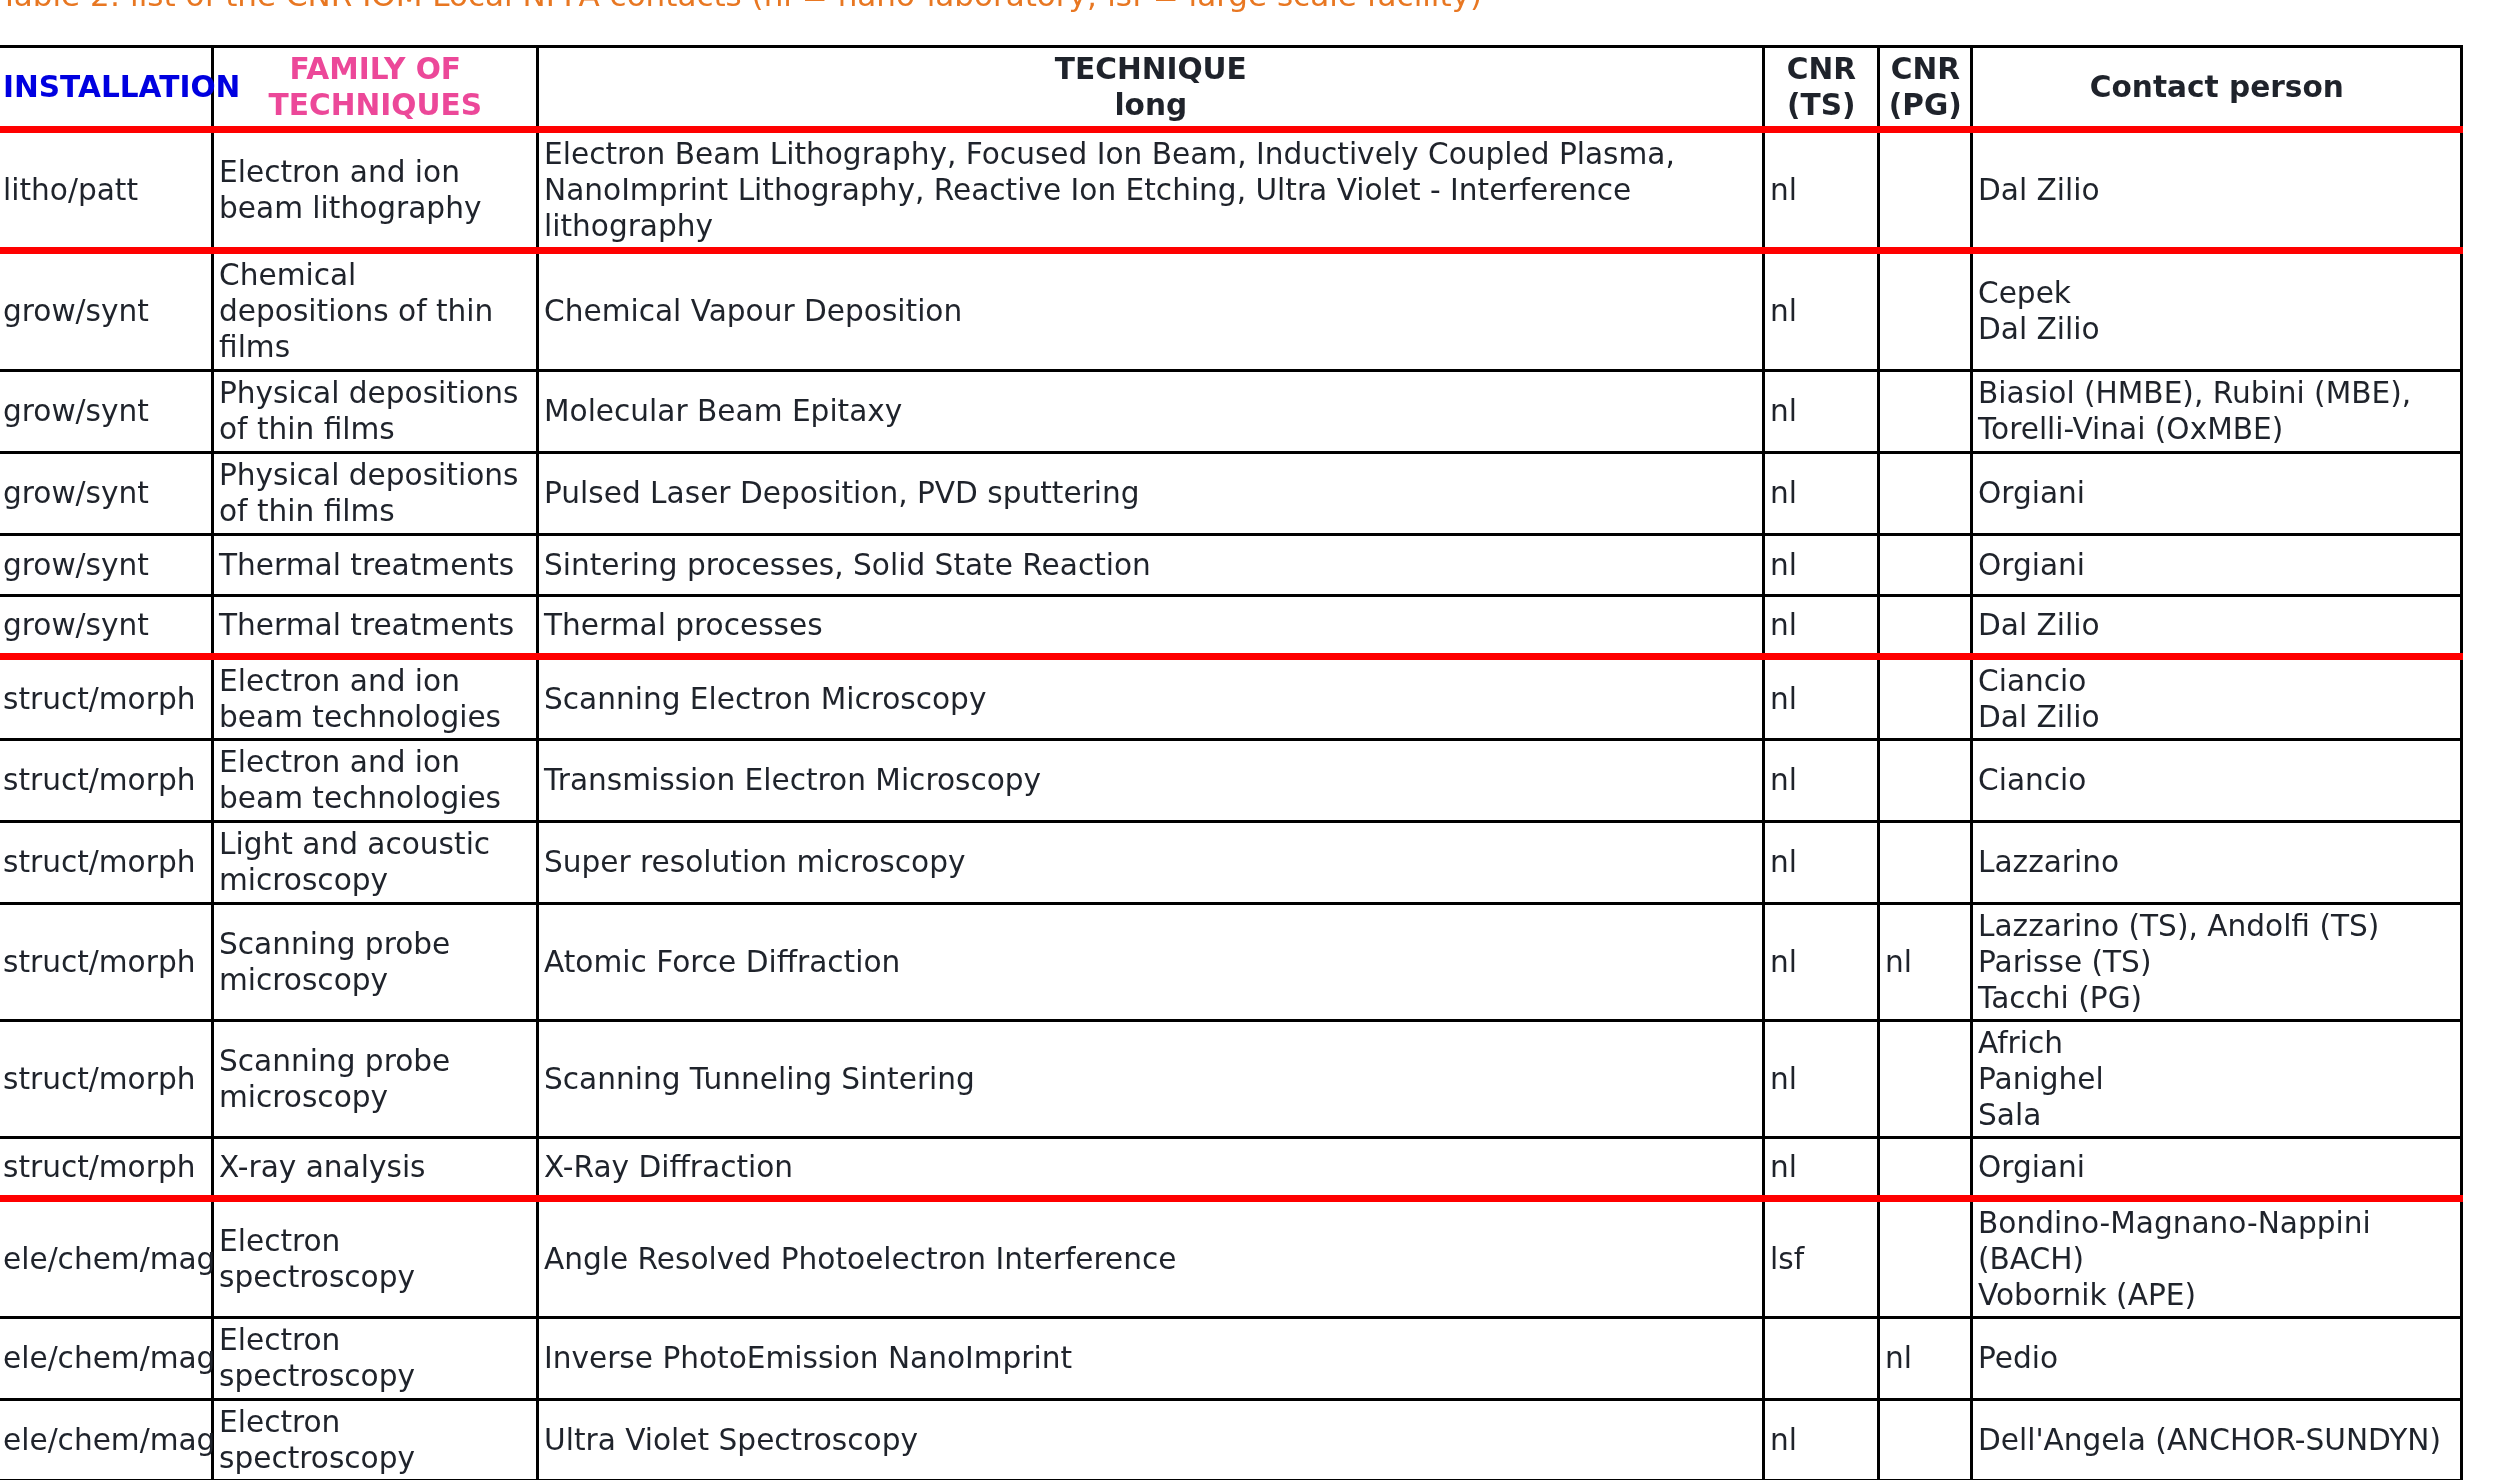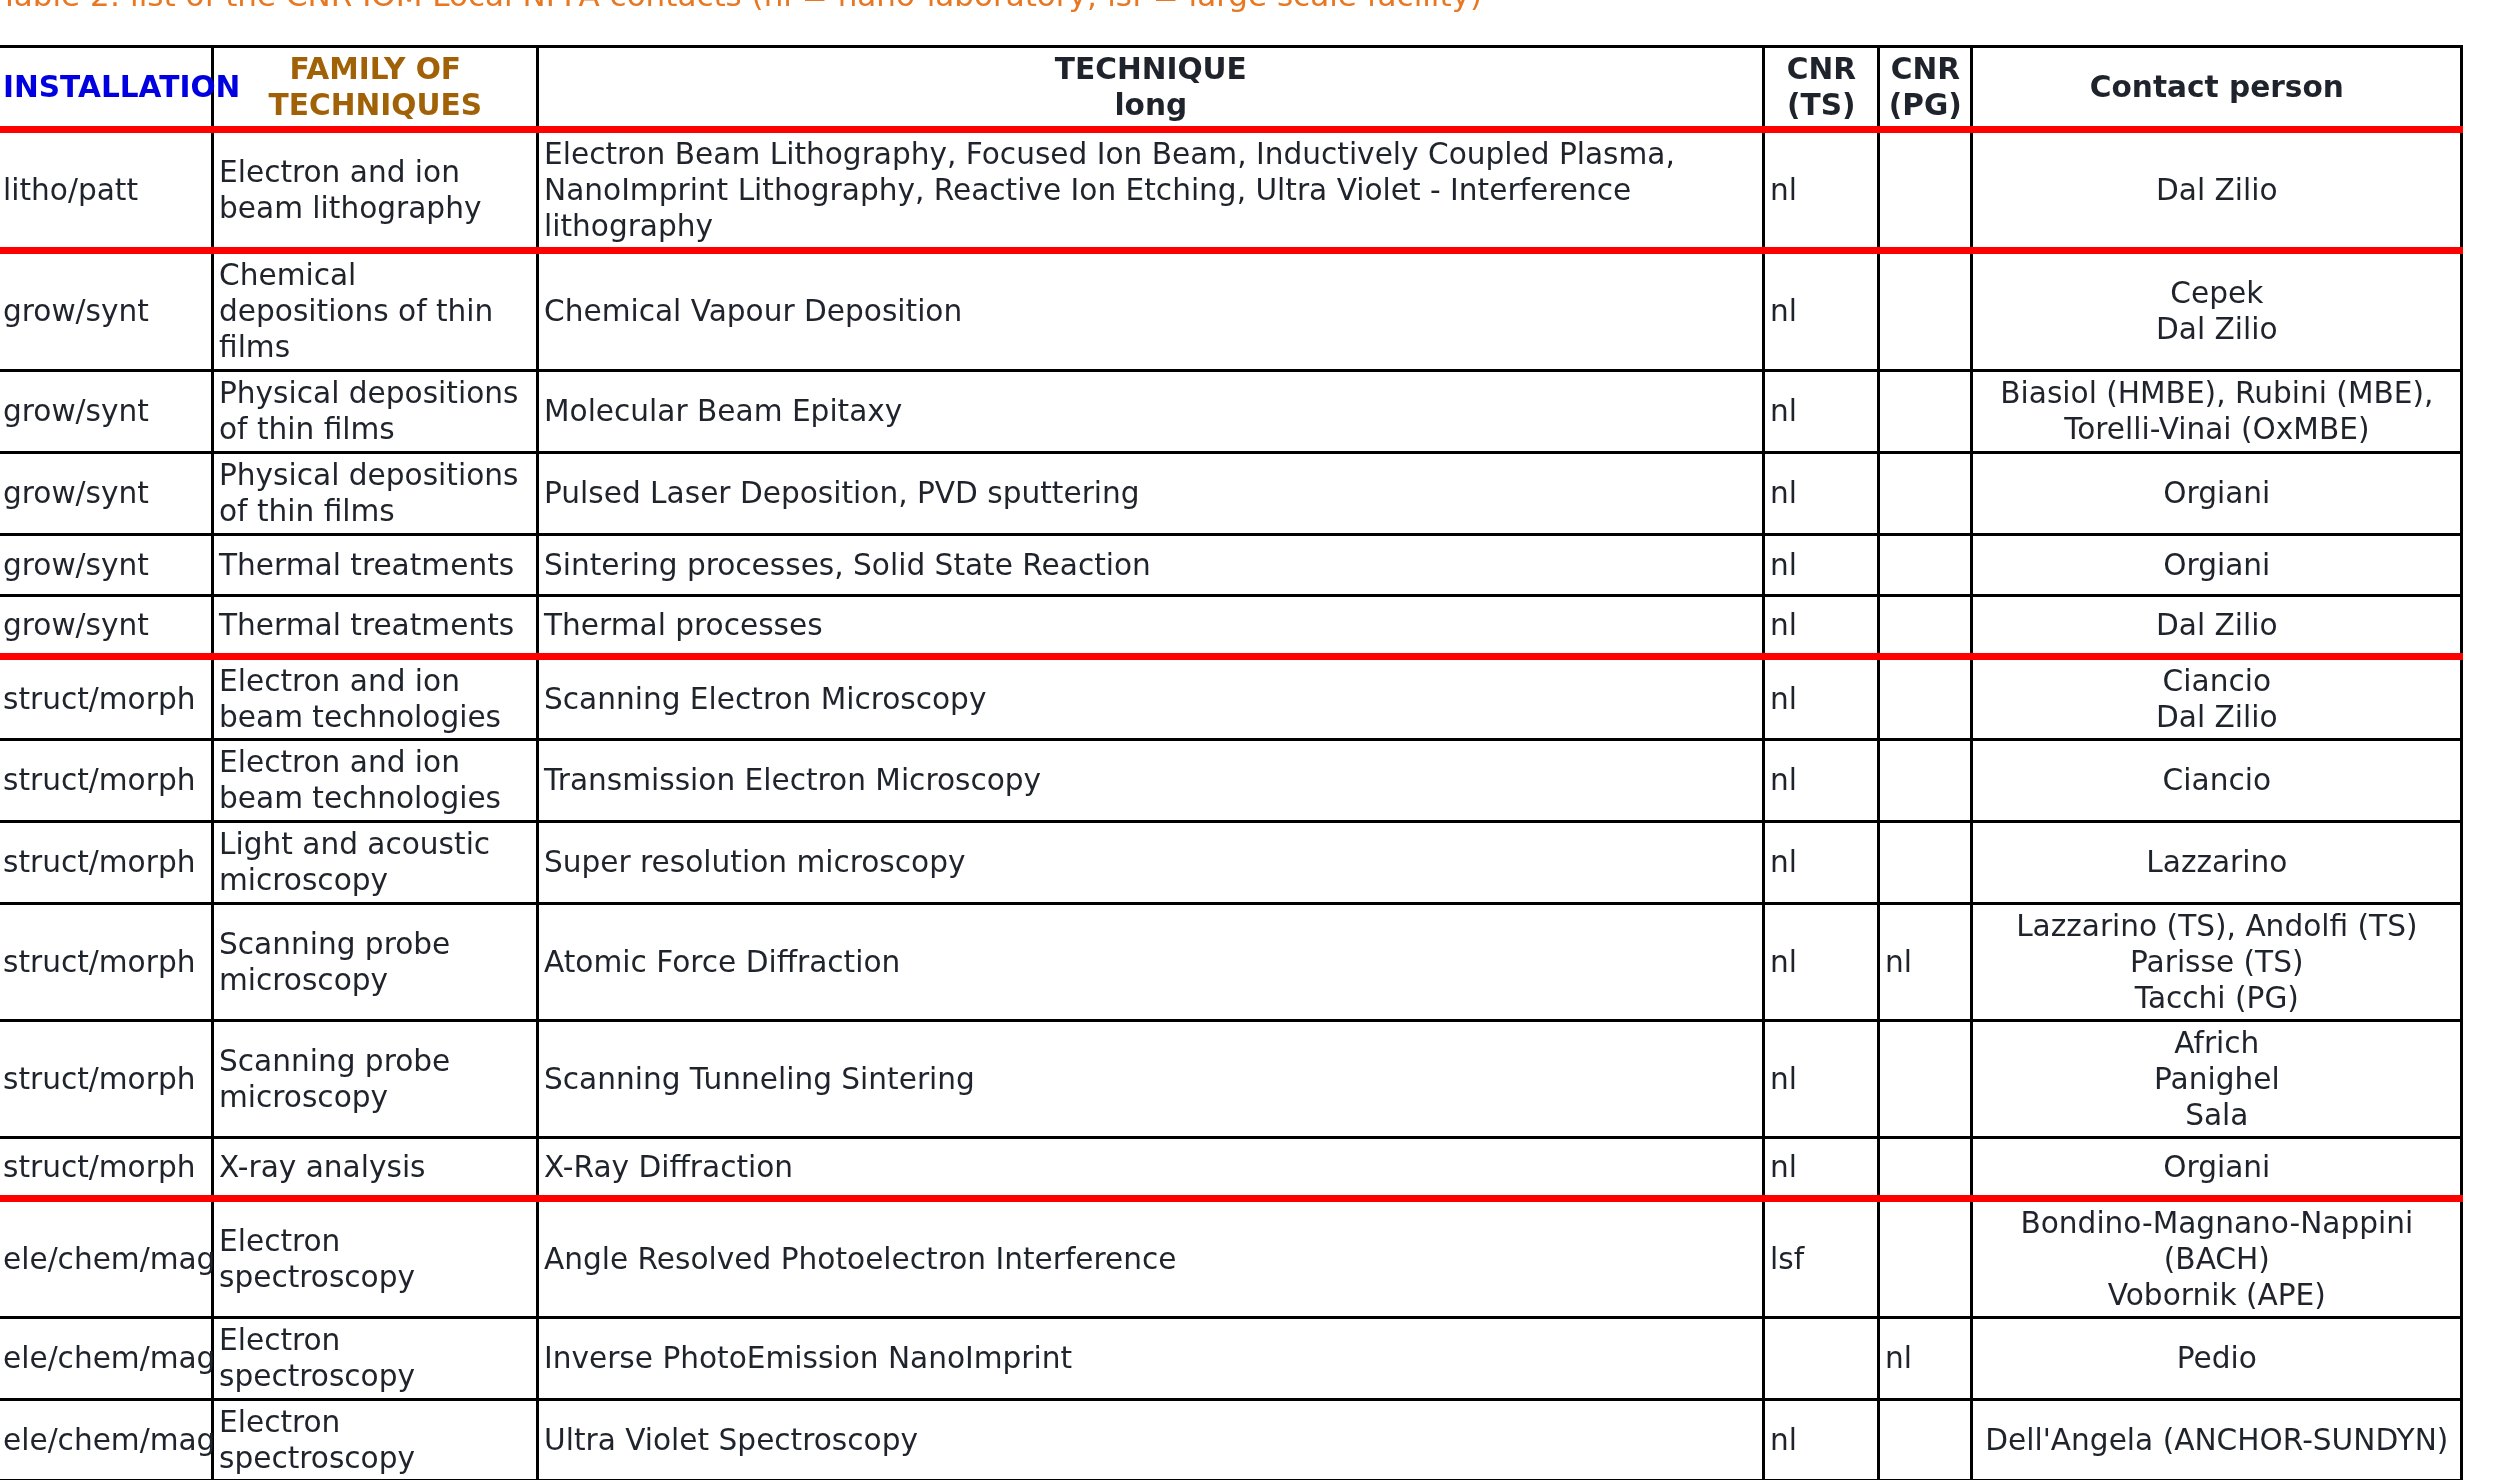--- a/index.html
+++ b/index.html
@@ -7,25 +7,25 @@
          font-family: "DejaVu Sans", sans-serif; color: #1f232b; }
   .title { position: absolute; left: 0; top: -23px; font-size: 31px; color: #e87722;
            white-space: nowrap; font-family: "DejaVu Sans", sans-serif; }
   table { position: absolute; left: -4.7px; top: 45px; border-collapse: collapse;
           width: 2465px; table-layout: fixed; }
   td, th { border: 3.1px solid #000; font-size: 29.6px; line-height: 36px;
            padding: 3.1px 4.7px; vertical-align: middle; font-weight: normal;
            font-family: "DejaVu Sans", sans-serif; }
   th { font-weight: bold; text-align: center; }
   th.inst { color: #0000e0; }
-  th.fam { color: #a16207; }
+  th.fam { color: #ec4899; }
   th.dark { color: #1f232b; }
   td.center { text-align: left; }
   tr.group-start td { border-top: 7.8px solid #ff0000; }
-  td.ml { white-space: pre-line; text-align: center; }
+  td.ml { white-space: pre-line; }
 </style>
 </head>
 <body>
 
 <div class="title">Table 2: list of the CNR-IOM Local NFFA contacts (nl = nano-laboratory; lsf = large scale facility)</div>
 
 <table>
   <colgroup>
     <col style="width:216px">
       <col style="width:325px">

